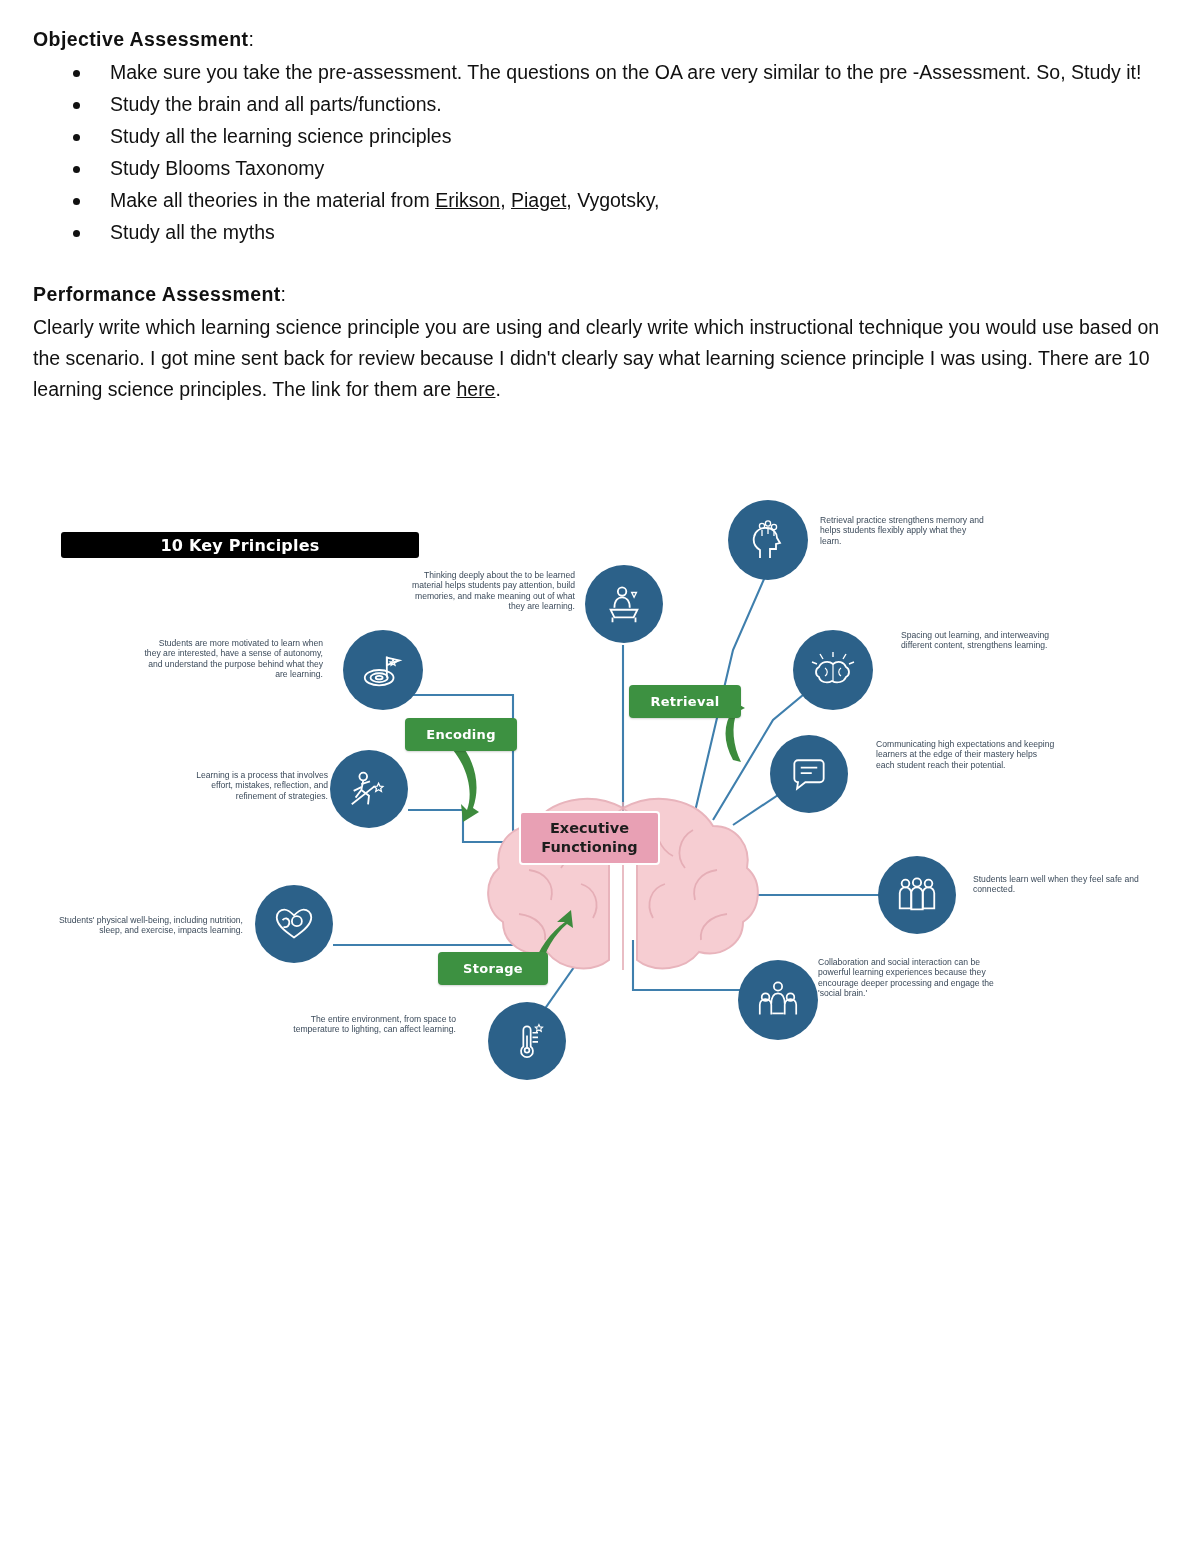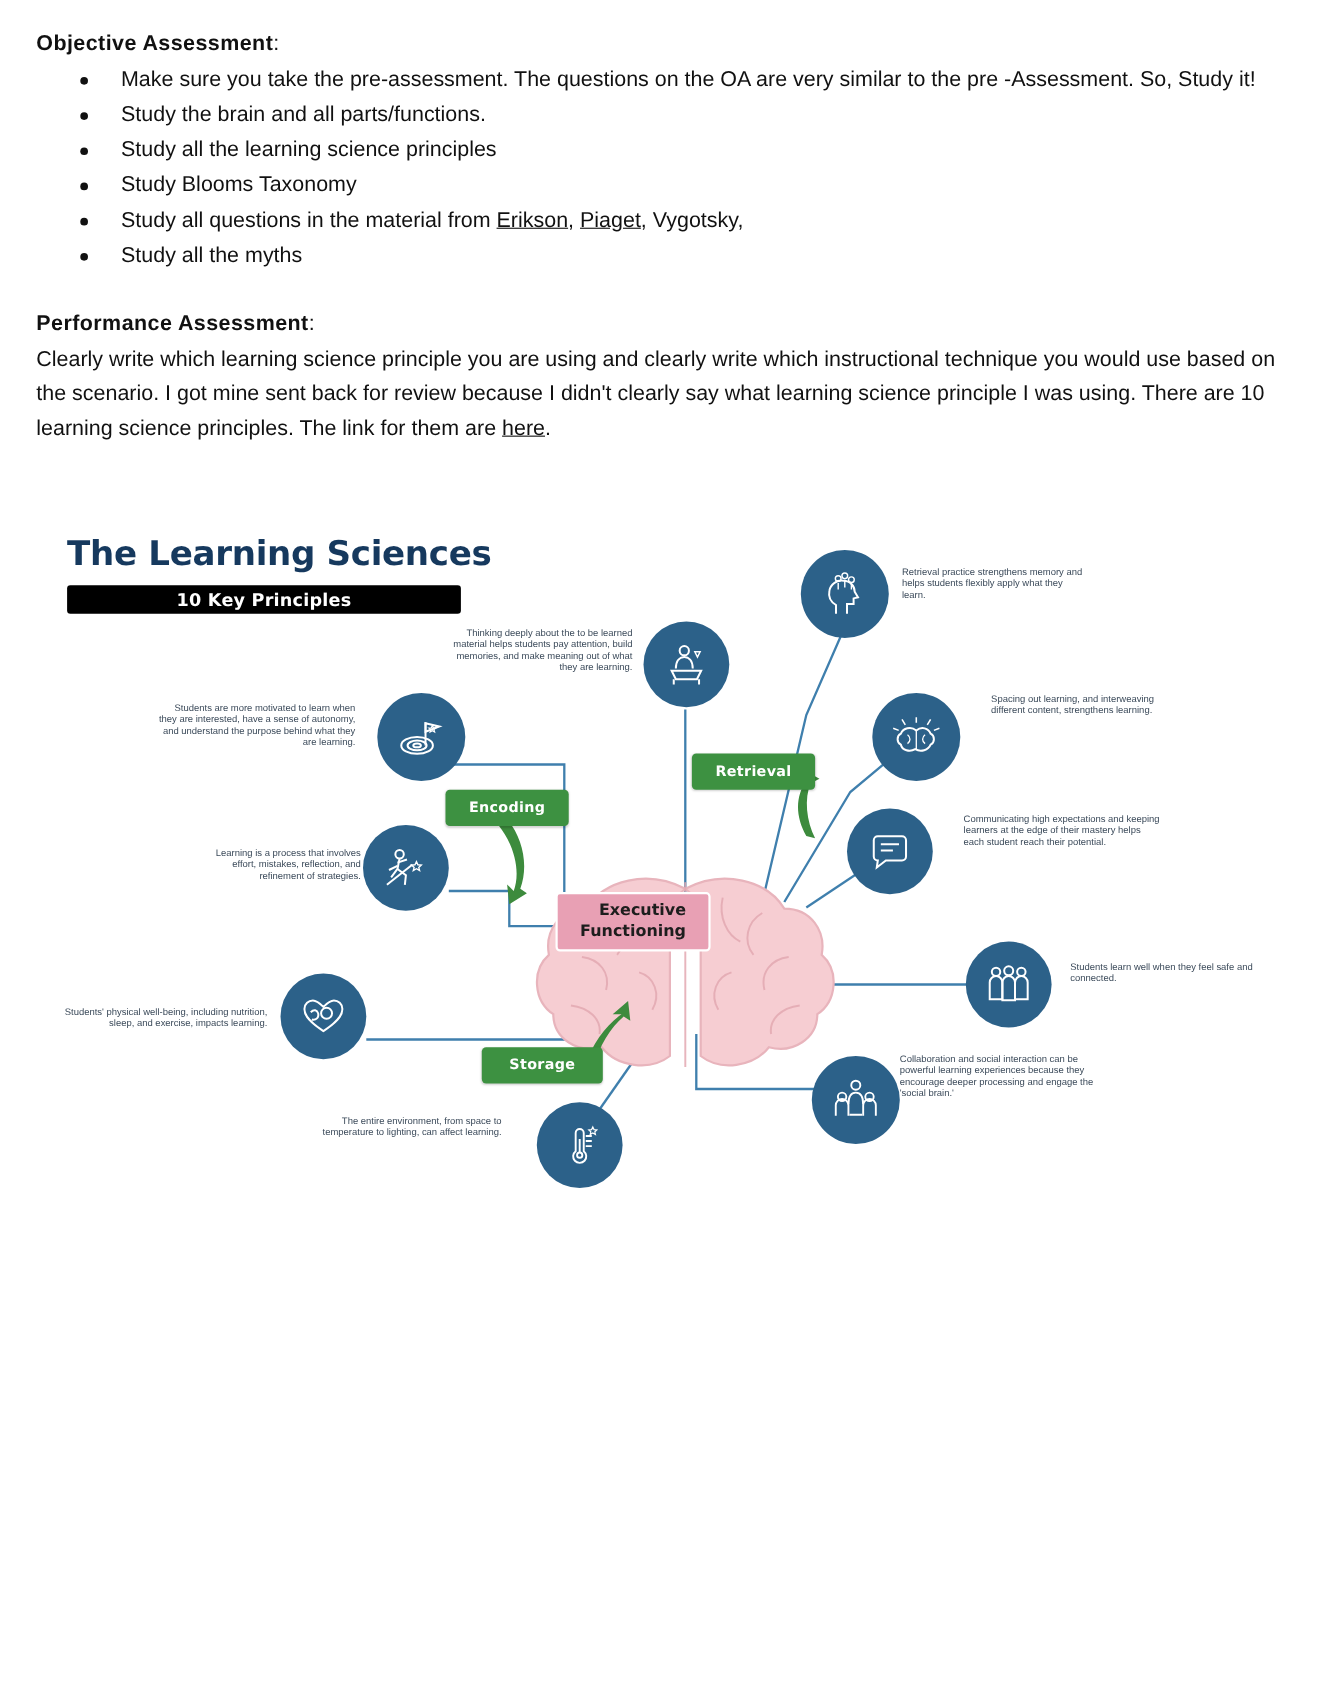--- a/index.html
+++ b/index.html
@@ -79,34 +79,33 @@
 
   <div class="doc">
 
     <p class="h-bold"><span>Objective Assessment</span><span class="reg">:</span></p>
 
     <ul class="bullets">
       <li>Make sure you take the pre-assessment. The questions on the OA are very similar to the pre -Assessment. So, Study it!</li>
       <li>Study the brain and all parts/functions.</li>
       <li>Study all the learning science principles</li>
       <li>Study Blooms Taxonomy</li>
-      <li><span>Study all questions in the material from </span><u>Erikson</u><span>, </span><u>Piaget</u><span>, Vygotsky,</span></li>
+      <li><span>Make all theories in the material from </span><u>Erikson</u><span>, </span><u>Piaget</u><span>, Vygotsky,</span></li>
       <li>Study all the myths</li>
     </ul>
 
     <div class="spacer"></div>
 
     <p class="h-bold"><span>Performance Assessment</span><span class="reg">:</span></p>
 
     <p class="para"><span>Clearly write which learning science principle you are using and clearly write which instructional technique you would use based on the scenario. I got mine sent back for review because I didn't clearly say what learning science principle I was using. There are 10 learning science principles. The link for them are </span><u>here</u><span>.</span></p>
   </div>
 
   <div class="info">
 
-    <div class="ig-title">The Learning Sciences</div>
     <div class="ig-banner">10 Key Principles</div>
 
     <svg class="svgwrap" viewBox="0 0 1140 640">
       <g stroke="#3f7fad" stroke-width="2.1" fill="none">
 
         <path d="M375 225 L480 225 L480 360 L500 375"></path>
 
         <path d="M375 340 L430 340 L430 372 L497 372"></path>
 
         <path d="M300 475 L560 475 L560 455"></path>
@@ -253,21 +252,21 @@
         <circle cx="37" cy="21" r="4"></circle>
         <path d="M31 39 L31 29 a6 6 0 0 1 12 0 L43 39"></path>
         <path d="M18 38 L30 38"></path>
       </svg>
     </div>
 
     <div class="badge" style="left:372px;top:248px;width:112px;height:33px;">Encoding</div>
     <div class="badge" style="left:596px;top:215px;width:112px;height:33px;">Retrieval</div>
     <div class="badge" style="left:405px;top:482px;width:110px;height:33px;">Storage</div>
 
-    <div class="exbox" style="left:472px;top:341px;width:137px;height:50px;text-align:right;">
+    <div class="exbox" style="left:486px;top:341px;width:137px;height:50px;">
       <div>
         <div>Executive</div>
         <div>Functioning</div>
       </div>
     </div>
 
     <div class="note r" style="left:110px;top:168px;width:180px;">Students are more motivated to learn when they are interested, have a sense of autonomy, and understand the purpose behind what they are learning.</div>
     <div class="note r" style="left:150px;top:300px;width:145px;">Learning is a process that involves effort, mistakes, reflection, and refinement of strategies.</div>
     <div class="note r" style="left:20px;top:445px;width:190px;">Students' physical well-being, including nutrition, sleep, and exercise, impacts learning.</div>
     <div class="note r" style="left:258px;top:544px;width:165px;">The entire environment, from space to temperature to lighting, can affect learning.</div>

